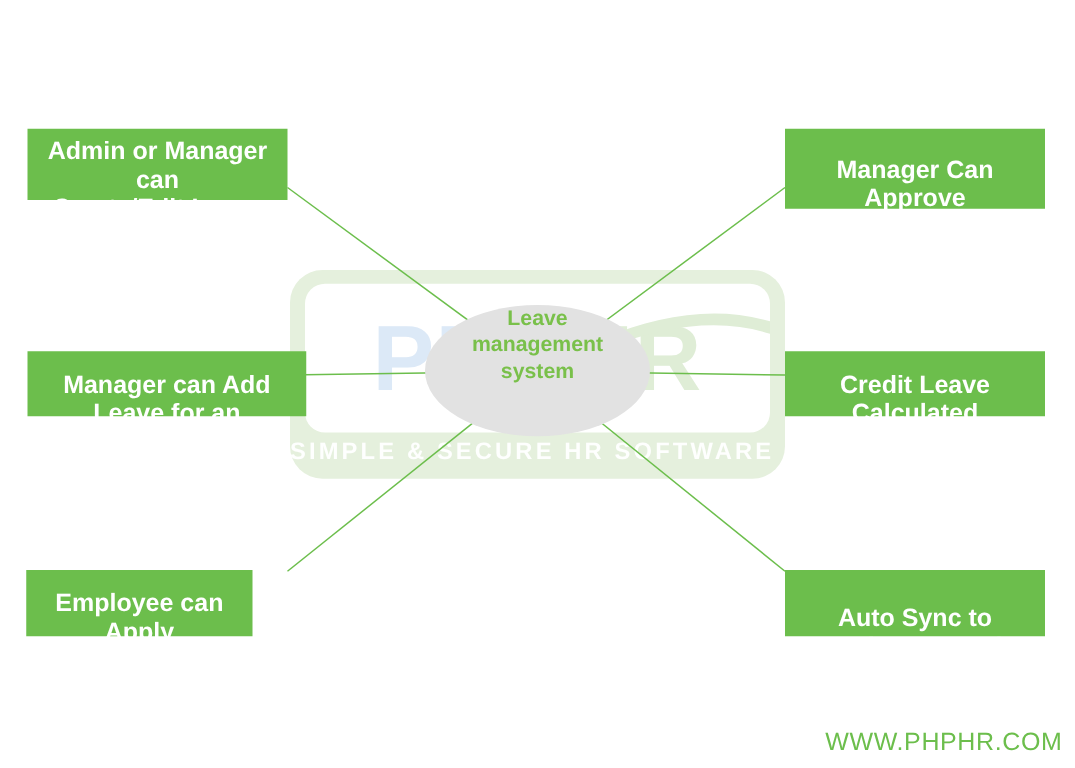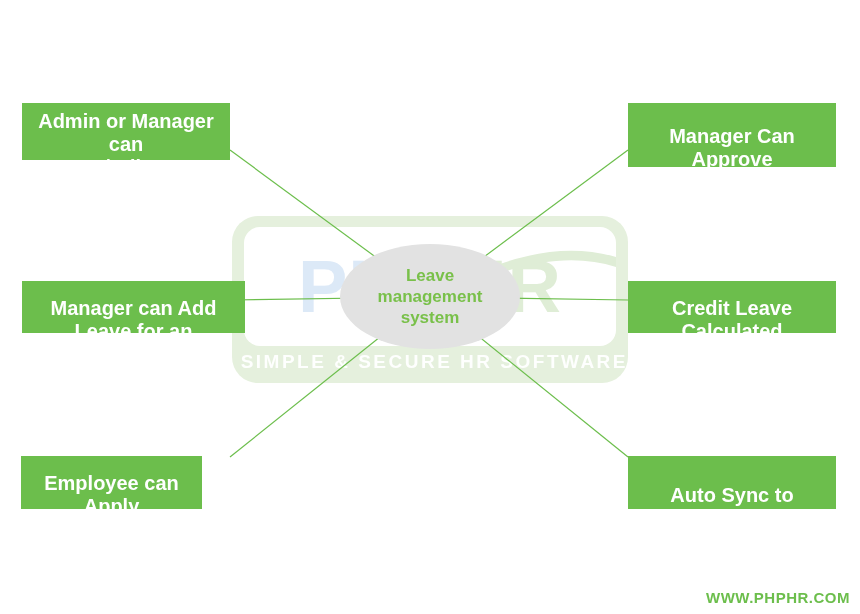--- a/index.html
+++ b/index.html
@@ -18,31 +18,31 @@
     display:flex;align-items:center;justify-content:center;
   }
   .wm-logo{
     font-weight:bold;font-size:74px;letter-spacing:1px;line-height:1;
     white-space:nowrap;user-select:none;
   }
   .wm-logo .lg-blue{color:#dce9f7;}
   .wm-logo .lg-green{color:#dfedd6;}
   .wm-swoosh{position:absolute;left:0;top:0;pointer-events:none;}
   .wm-tagline{
-    position:absolute;left:0;bottom:10px;width:100%;text-align:right;
+    position:absolute;left:0;bottom:10px;width:100%;text-align:left;
     color:rgba(255,255,255,0.95);font-weight:bold;font-size:19px;letter-spacing:2.5px;
     white-space:nowrap;
   }
   
   .lines{position:absolute;left:0;top:0;z-index:2;}
   
   .center-ellipse{
     position:absolute;left:340px;top:244px;width:180px;height:105px;
     background:#e2e2e2;border-radius:50%;z-index:3;
-    display:flex;align-items:center;justify-content:center;text-align:center;
+    display:flex;align-items:flex-start;justify-content:center;text-align:center;
   }
   .center-label{
     color:#79c04a;font-weight:bold;font-size:17px;line-height:21px;width:120px;
   }
   
   .node{
     position:absolute;background:#6cbe4c;z-index:4;
     display:flex;align-items:center;justify-content:center;text-align:center;
   }
   .node-label{
@@ -50,22 +50,22 @@
     white-space:pre-line;padding:0 4px;margin-top:48px;
   }
   .n1{left:22px;top:103px;width:208px;height:57px;}
   .n2{left:628px;top:103px;width:208px;height:64px;}
   .n3{left:22px;top:281px;width:223px;height:52px;}
   .n4{left:628px;top:281px;width:208px;height:52px;}
   .n5{left:21px;top:456px;width:181px;height:53px;}
   .n6{left:628px;top:456px;width:208px;height:53px;text-align:center;}
   
   .footer-url{
-    position:absolute;right:10px;bottom:8px;color:#6cbe4c;font-weight:bold;
-    font-size:15px;letter-spacing:0.5px;z-index:5;
+    position:absolute;right:10px;bottom:8px;color:#6cbe4c;font-weight:normal;
+    font-size:20px;letter-spacing:0.5px;z-index:5;
   }
 </style>
 </head>
 <body>
 
 <div class="canvas">
 
   <div class="wm-outer">
     <div class="wm-inner">
       <div class="wm-logo"><span class="lg-blue">PHP</span><span class="lg-green">HR</span></div>

